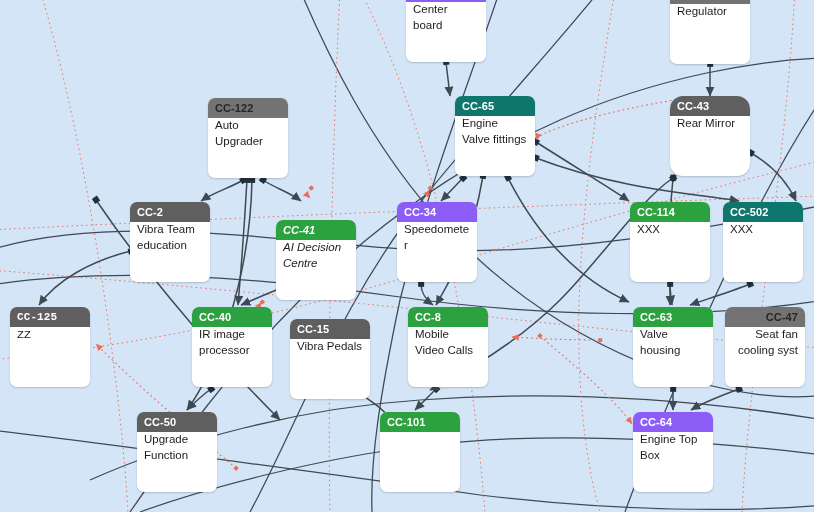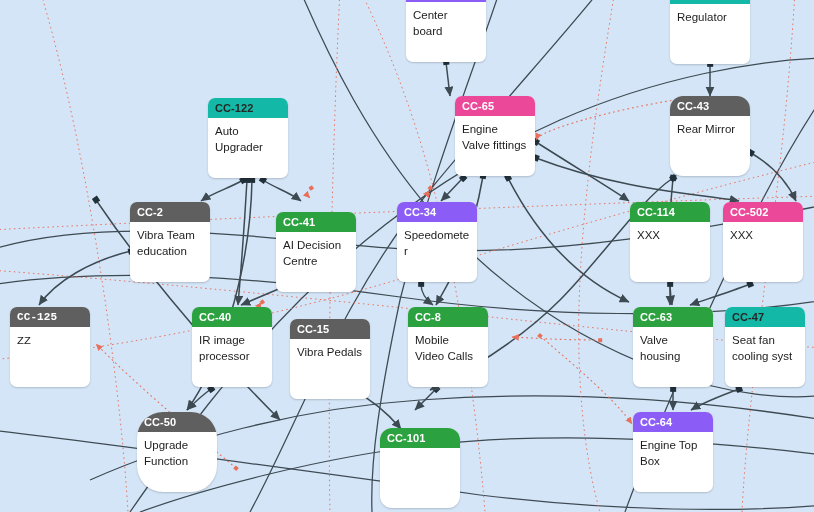--- a/index.html
+++ b/index.html
@@ -38,30 +38,30 @@
     line-height: 20px;
     padding: 0 7px;
     font-size: 11px;
     font-weight: bold;
     letter-spacing: 0.1px;
     white-space: nowrap;
     overflow: hidden;
     box-sizing: border-box;
   }
   .node-body {
-    padding: 6px 7px 0 7px;
+    padding: 0 7px 0 7px;
     font-size: 11.5px;
     line-height: 15.5px;
     color: #1d1d1d;
     word-wrap: break-word;
   }
   .hdr-green  { background: #2ca13f; color: #ffffff; }
   .hdr-blue   { background: #8b5cf6; color: #ffffff; }
-  .hdr-red    { background: #ec4899; color: #ffffff; }
-  .hdr-yellow { background: #14b8a6; color: #262626; }
+  .hdr-red    { background: #0f766e; color: #ffffff; }
+  .hdr-yellow { background: #737373; color: #262626; }
   .hdr-gray   { background: #5f5f5f; color: #ffffff; }
 </style>
 </head>
 <body>
 
 <div id="canvas">
 
   <svg id="edge-layer" viewBox="0 0 814 512" xmlns="http://www.w3.org/2000/svg">
     <defs>
       <marker id="arrow-solid" markerWidth="9" markerHeight="9" refX="6.2" refY="3" orient="auto" markerUnits="strokeWidth">
@@ -164,21 +164,21 @@
   <div class="node" style="left:670px; top:96px;border-radius:13px;">
     <div class="node-header hdr-gray">CC-43</div>
     <div class="node-body">Rear Mirror</div>
   </div>
 
   <div class="node" style="left:130px; top:202px;">
     <div class="node-header hdr-gray">CC-2</div>
     <div class="node-body">Vibra Team education</div>
   </div>
 
-  <div class="node" style="left:276px; top:212px;">
+  <div class="node" style="left:276px; top:220px;font-style:italic;">
     <div class="node-header hdr-green">CC-41</div>
     <div class="node-body">AI Decision Centre</div>
   </div>
 
   <div class="node" style="left:397px; top:202px;">
     <div class="node-header hdr-blue">CC-34</div>
     <div class="node-body">Speedometer</div>
   </div>
 
   <div class="node" style="left:630px; top:202px;">
@@ -209,31 +209,31 @@
   <div class="node" style="left:408px; top:307px;">
     <div class="node-header hdr-green">CC-8</div>
     <div class="node-body">Mobile Video Calls</div>
   </div>
 
   <div class="node" style="left:633px; top:307px;">
     <div class="node-header hdr-green">CC-63</div>
     <div class="node-body">Valve housing</div>
   </div>
 
-  <div class="node" style="left:725px; top:307px;">
+  <div class="node" style="left:725px; top:307px;text-align:right;">
     <div class="node-header hdr-yellow">CC-47</div>
     <div class="node-body">Seat fan cooling syst</div>
   </div>
 
-  <div class="node" style="left:137px; top:412px;border-radius:26px;">
+  <div class="node" style="left:137px; top:412px;">
     <div class="node-header hdr-gray">CC-50</div>
     <div class="node-body">Upgrade Function</div>
   </div>
 
-  <div class="node" style="left:380px; top:428px;border-radius:12px;">
+  <div class="node" style="left:380px; top:412px;">
     <div class="node-header hdr-green">CC-101</div>
   </div>
 
   <div class="node" style="left:633px; top:412px;">
     <div class="node-header hdr-blue">CC-64</div>
     <div class="node-body">Engine Top Box</div>
   </div>
 
 </div>
 

